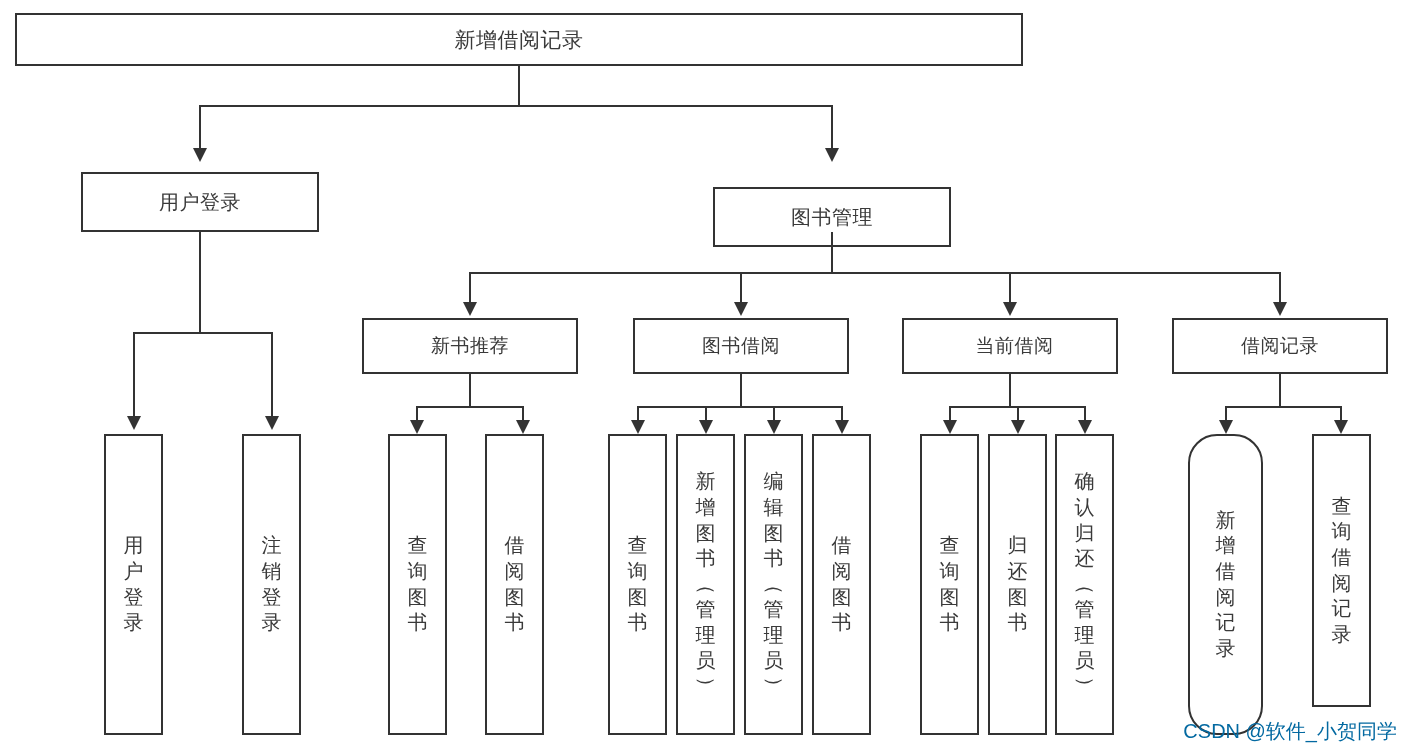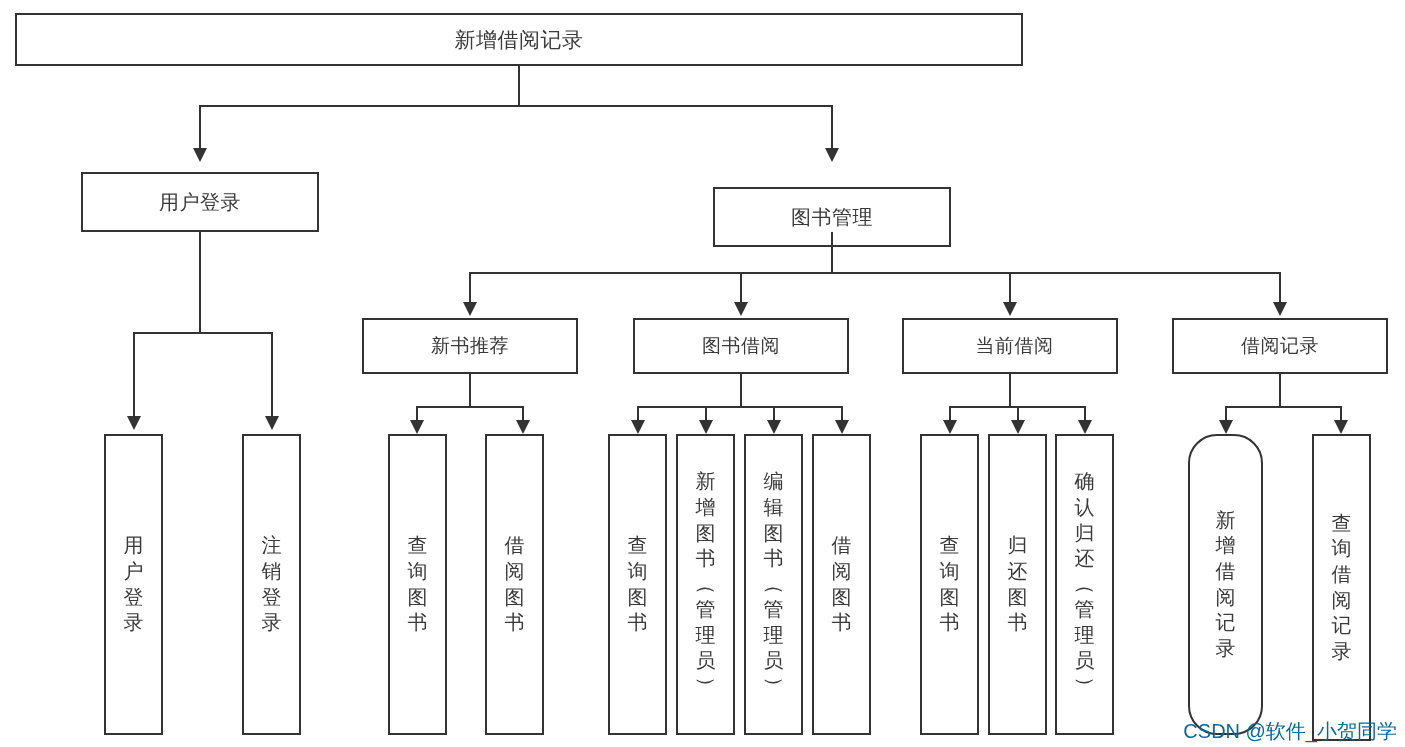--- a/index.html
+++ b/index.html
@@ -203,19 +203,19 @@
   <div class="node leaf" style="left:988px; top:434px; width:59px; height:301px;">
     <span class="leaf-text">归还图书</span>
   </div>
   <div class="node leaf" style="left:1055px; top:434px; width:59px; height:301px;">
     <span class="leaf-text"><span>确</span><span>认</span><span>归</span><span>还</span><span class="vpar">（</span><span>管</span><span>理</span><span>员</span><span class="vpar">）</span></span>
   </div>
 
   <div class="node leaf" style="left:1188px; top:434px; width:75px; height:301px;border-radius:29px;">
     <span class="leaf-text">新增借阅记录</span>
   </div>
-  <div class="node leaf" style="left:1312px; top:434px; width:59px; height:307px;">
+  <div class="node leaf" style="left:1312px; top:434px; width:59px; height:273px;">
     <span class="leaf-text">查询借阅记录</span>
   </div>
 
   <div class="watermark">CSDN @软件_小贺同学</div>
 
 </div>
 
 </body></html>

